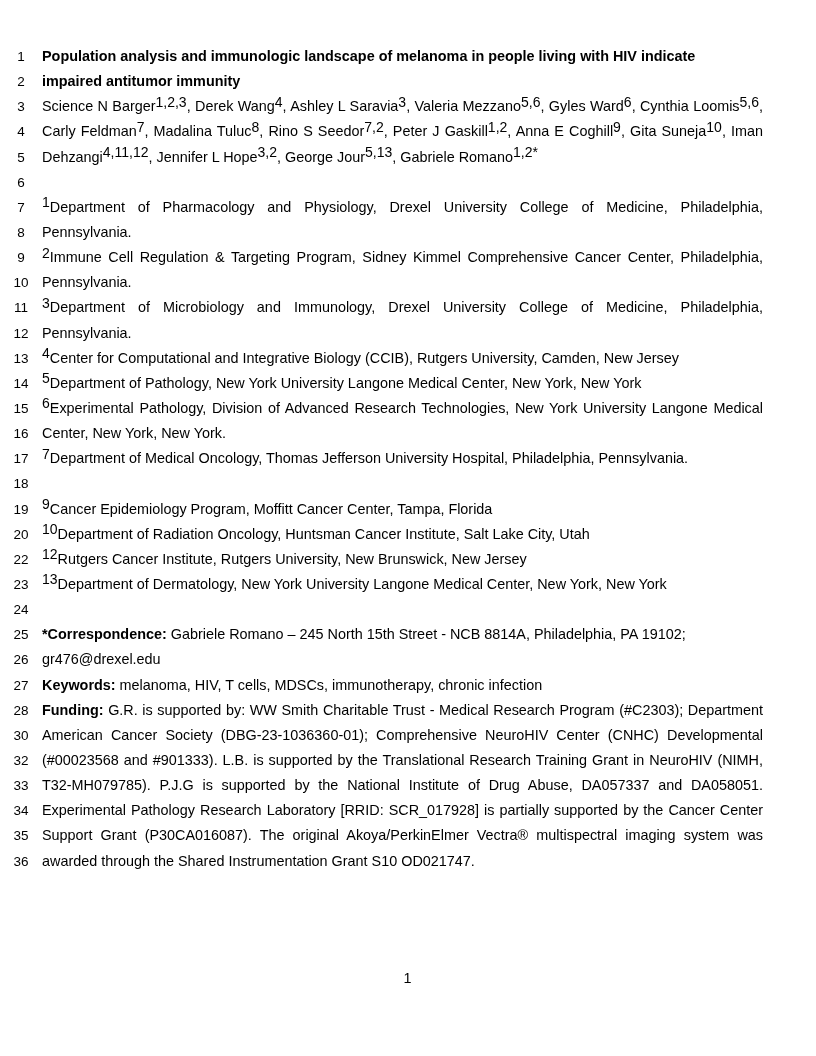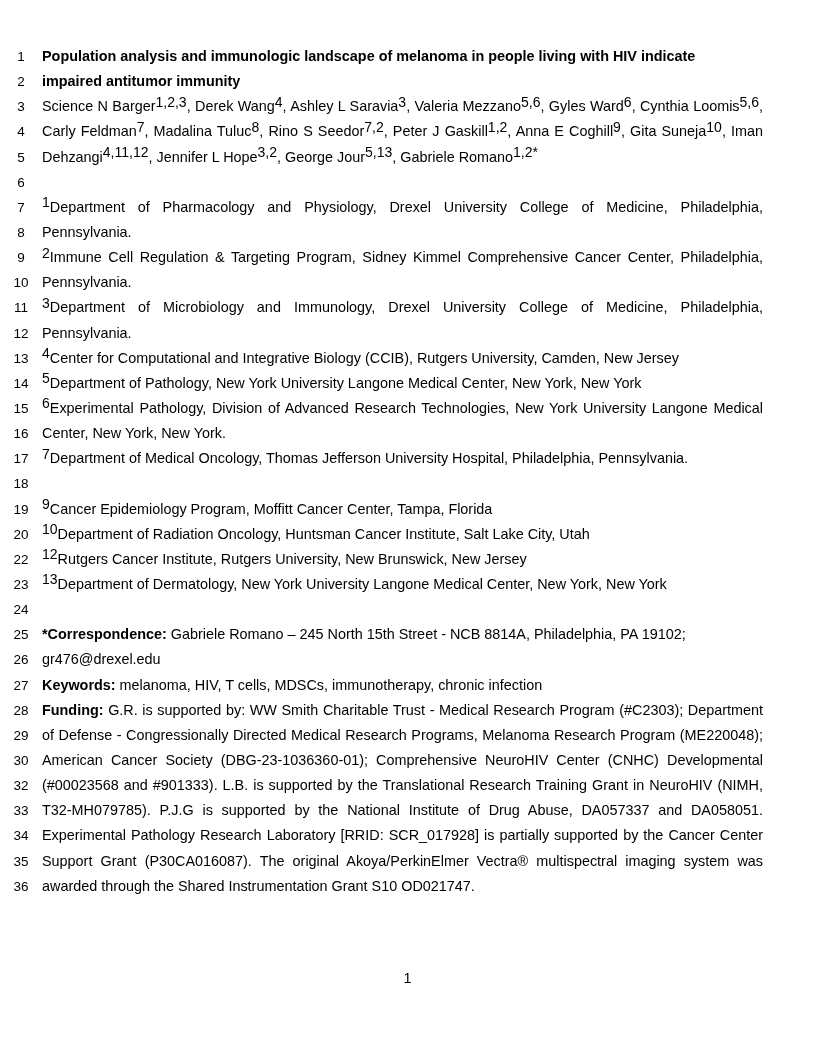--- a/index.html
+++ b/index.html
@@ -169,24 +169,20 @@
       </div>
       <div class="row">
         <span class="num">27</span>
         <div class="content"><span class="bold">Keywords:</span><span> melanoma, HIV, T cells, MDSCs, immunotherapy, chronic infection</span></div>
       </div>
       <div class="row">
         <span class="num">28</span>
         <div class="content justify"><span class="bold">Funding:</span><span> G.R. is supported by: WW Smith Charitable Trust - Medical Research Program (#C2303); Department</span></div>
       </div>
       <div class="row">
-        <span class="num">29</span>
-        <div class="content justify"><span>of Defense - Congressionally Directed Medical Research Programs, Melanoma Research Program (ME220048);</span></div>
-      </div>
-      <div class="row">
         <span class="num">30</span>
         <div class="content justify"><span>American Cancer Society (DBG-23-1036360-01); Comprehensive NeuroHIV Center (CNHC) Developmental</span></div>
       </div>
       <div class="row">
         <span class="num">32</span>
         <div class="content justify"><span>(#00023568 and #901333). L.B. is supported by the Translational Research Training Grant in NeuroHIV (NIMH,</span></div>
       </div>
       <div class="row">
         <span class="num">33</span>
         <div class="content justify"><span>T32-MH079785). P.J.G is supported by the National Institute of Drug Abuse, DA057337 and DA058051.</span></div>

